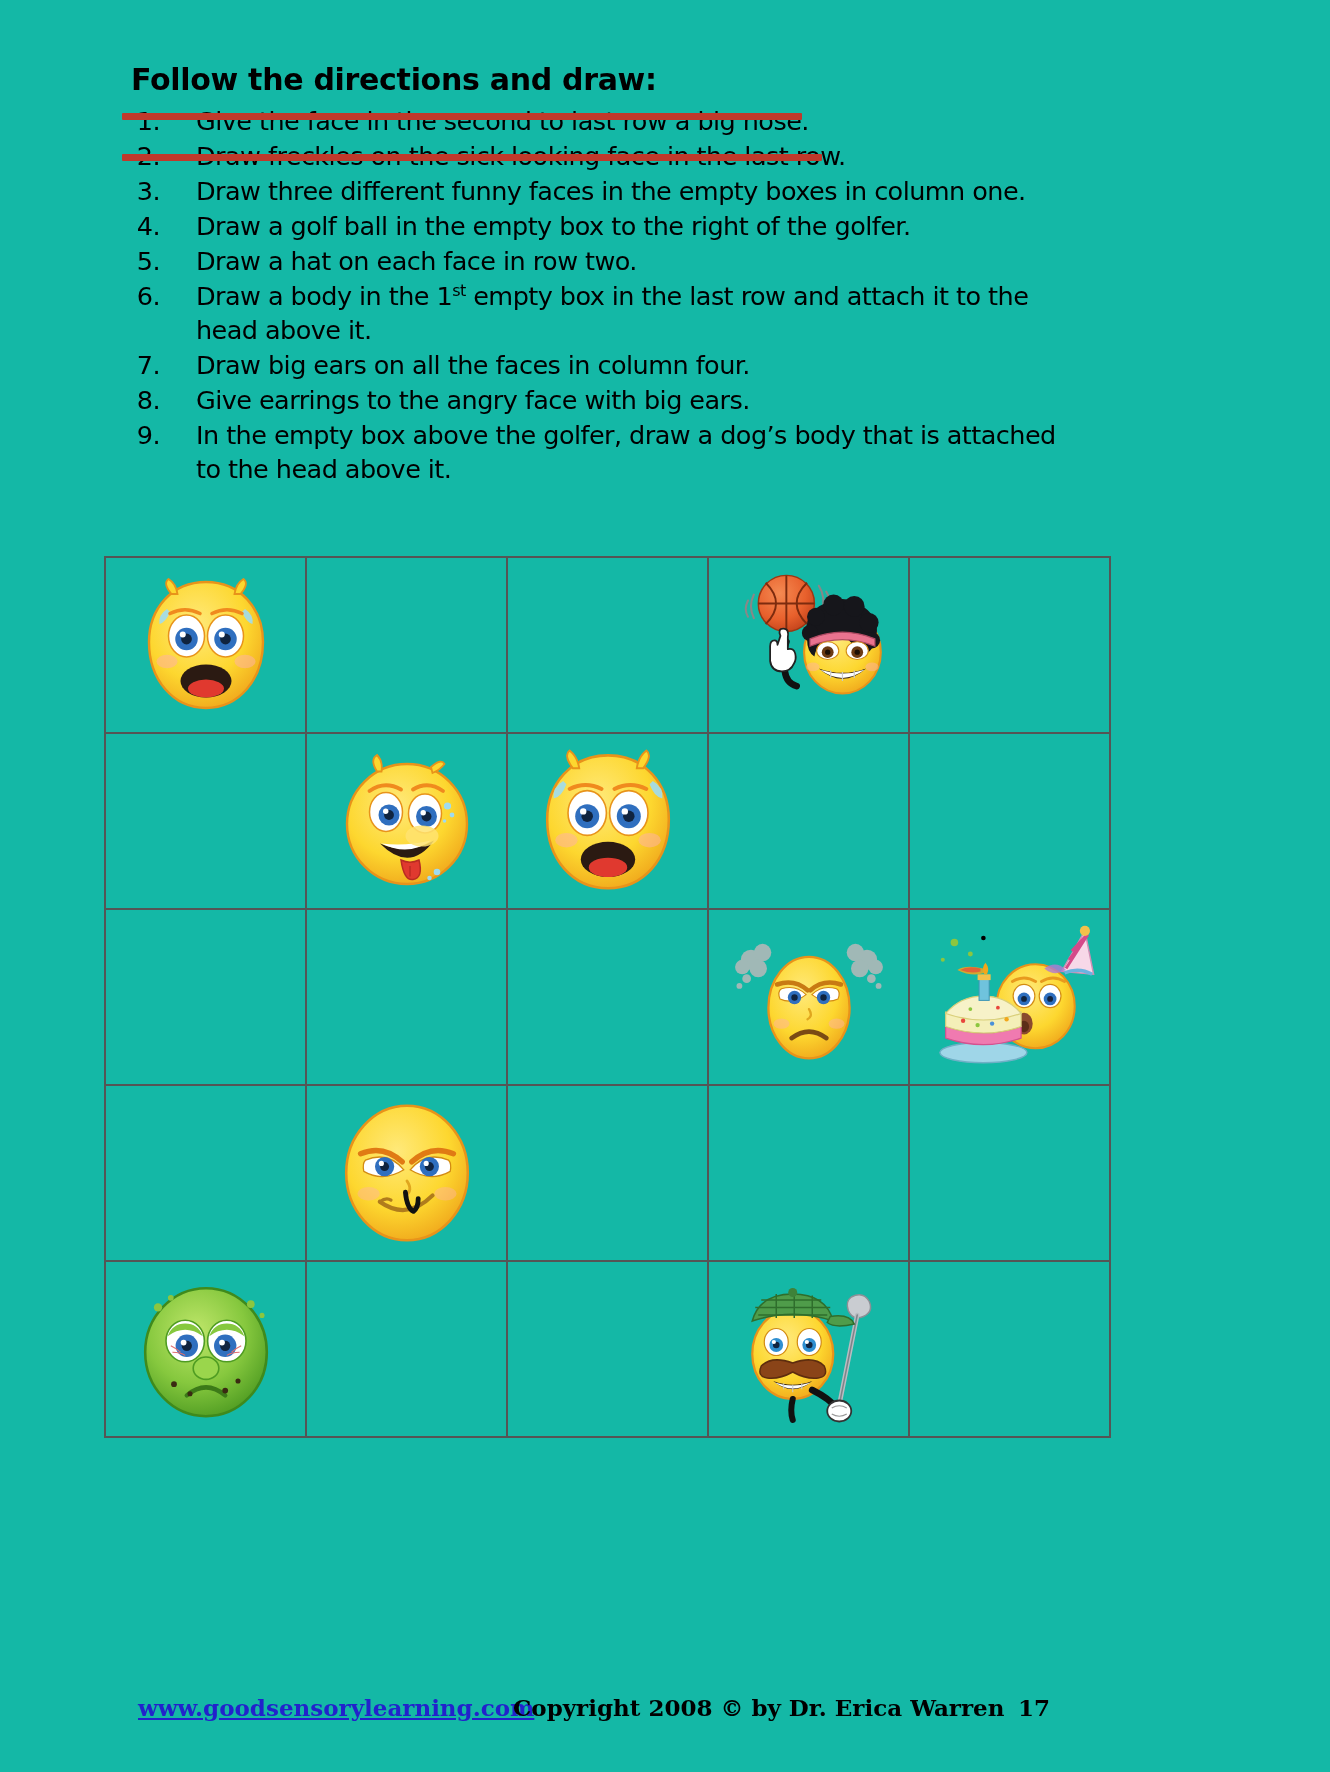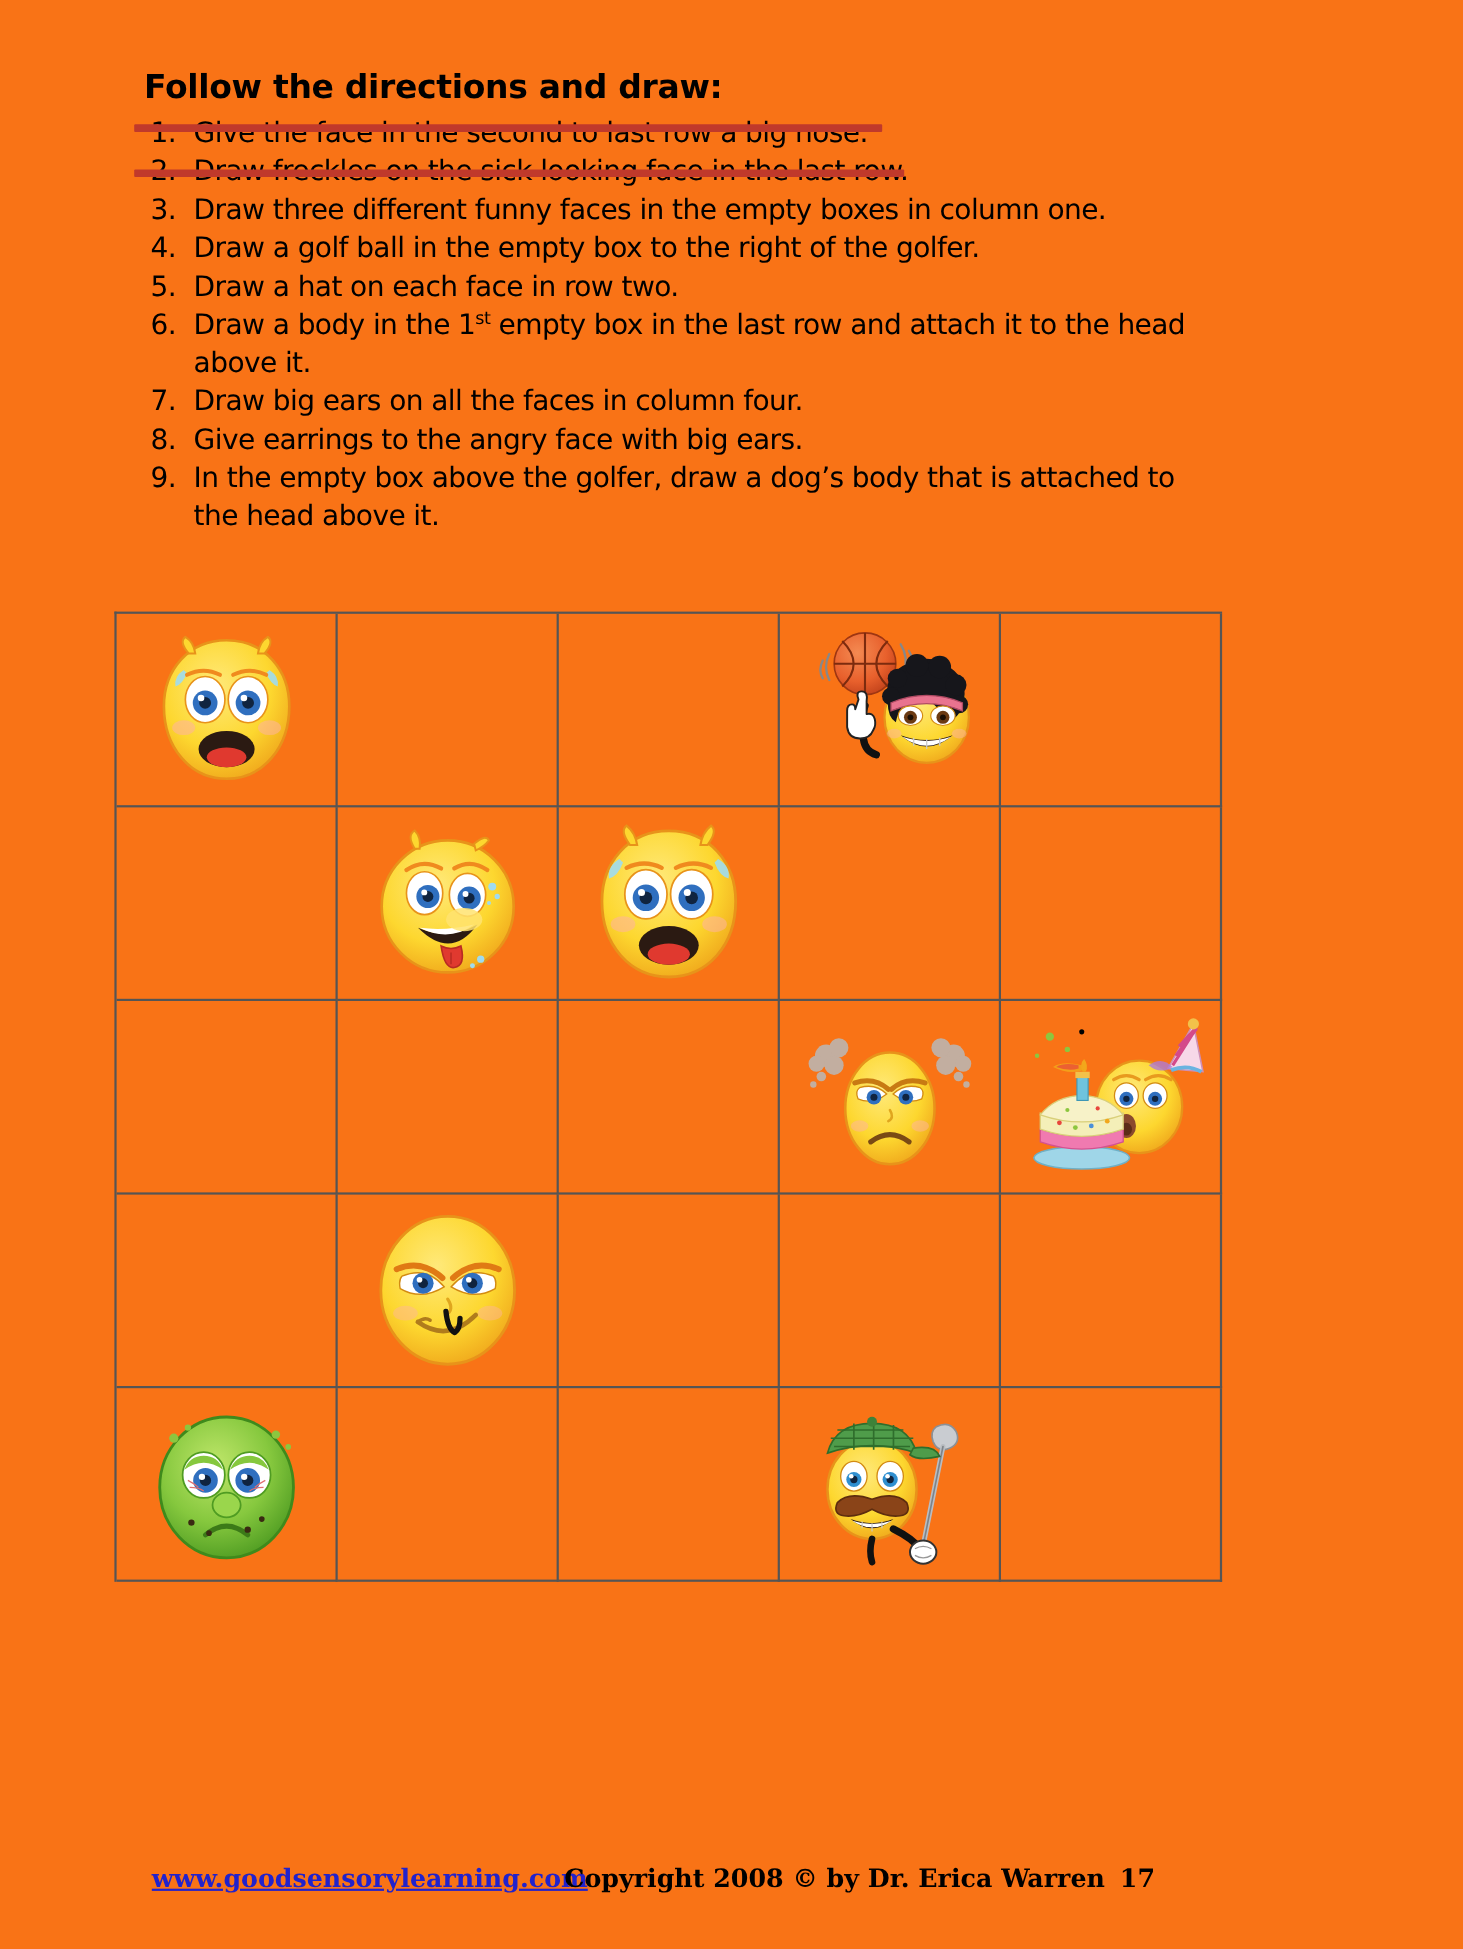--- a/index.html
+++ b/index.html
@@ -14,21 +14,21 @@
     position: relative;
     font-family: "DejaVu Sans", sans-serif;
     overflow: hidden;
   }
 
   .page {
     position: absolute;
     left: 0; top: 0;
     width: 1330px;
     height: 1772px;
-    background: #f97316;
+    background: #14b8a6;
   }
 
   
   .heading {
     position: absolute;
     left: 131px;
     top: 62px;
     font-family: "DejaVu Sans", sans-serif;
     font-weight: bold;
     font-size: 30px;
@@ -56,20 +56,21 @@
   }
   .ins-num {
     width: 48px;
     flex: 0 0 48px;
     text-align: right;
     padding-right: 10px;
   }
   .ins-text {
     flex: 1 1 auto;
     padding-left: 6px;
+    margin-left: 20px;
   }
   .ins-text sup {
     font-size: 16px;
     vertical-align: super;
     line-height: 0;
   }
   
   .ins-row.struck .strike {
     position: absolute;
     left: 0px;

